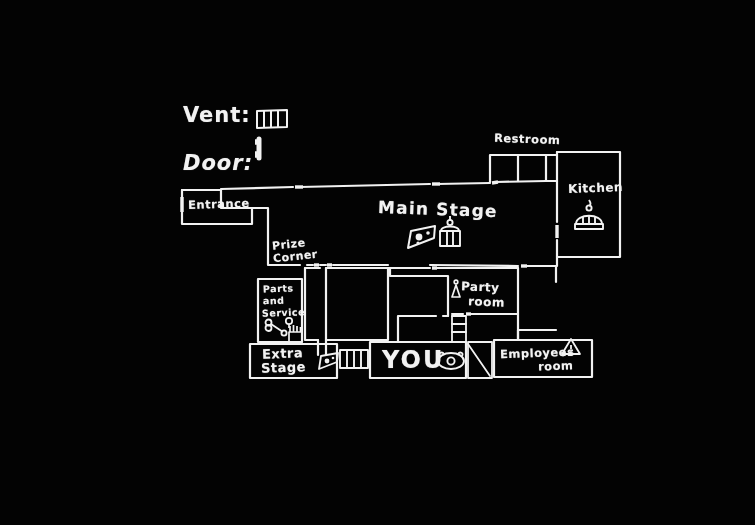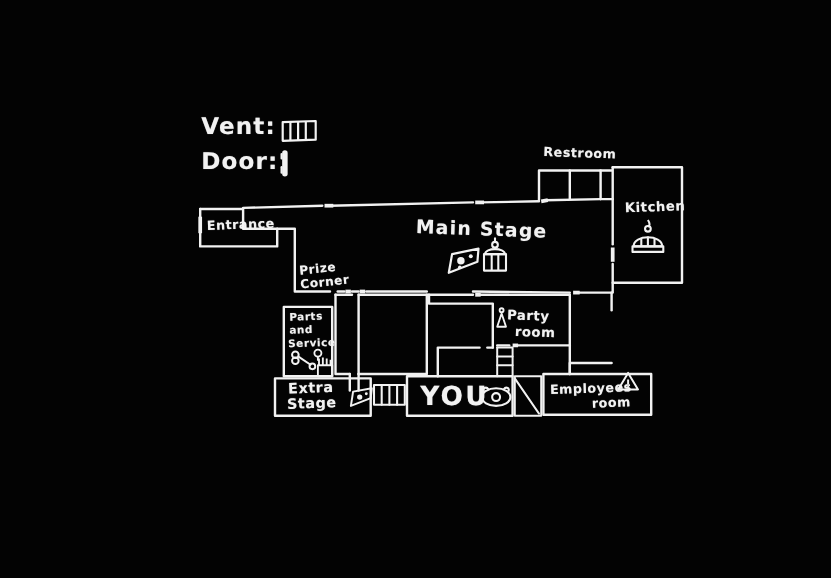--- a/index.html
+++ b/index.html
@@ -177,21 +177,21 @@
 
   <svg class="ic" style="left:254px; top:107px;" width="36" height="24">
     <g fill="none" stroke="#f2f2f2" stroke-width="2" stroke-linejoin="round">
       <path d="M3,4 L33,3 L33,20 L3,21 Z"></path>
       <path d="M10,3.6 L10,20.6"></path>
       <path d="M17,3.4 L17,20.4"></path>
       <path d="M24,3.2 L24,20.2"></path>
     </g>
   </svg>
 
-  <div class="lbl legend-title" style="left:183px; top:136px;">Door:</div>
+  <div class="lbl legend-title" style="left:183px; top:152px;font-style:italic;">Door:</div>
 
   <svg class="ic" style="left:253px; top:136px;" width="16" height="26">
     <g fill="none" stroke="#f2f2f2" stroke-linecap="round">
       <path d="M6,3 L6,22" stroke-width="5"></path>
       <path d="M3,4 L3,8" stroke-width="2"></path>
       <path d="M3,16 L3,21" stroke-width="2"></path>
     </g>
   </svg>
 
   <div class="lbl roomname rot-d" style="left:188px; top:198px; font-size:11.5px;">Entrance</div>

